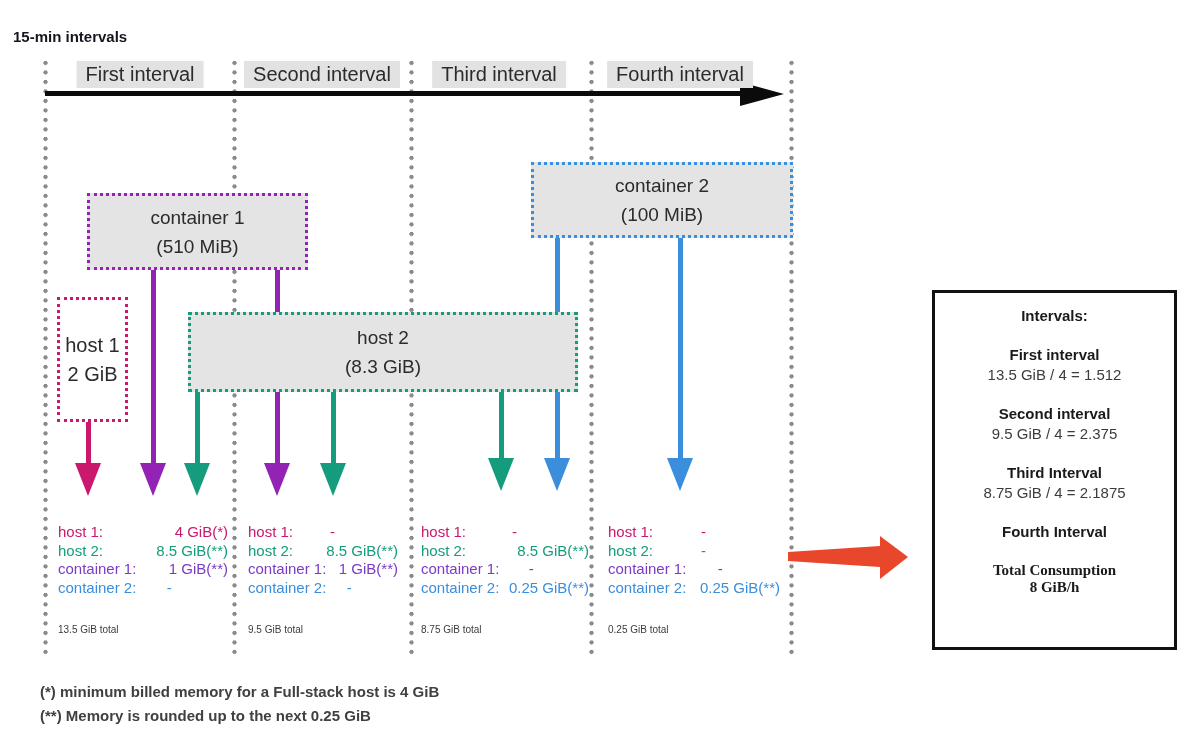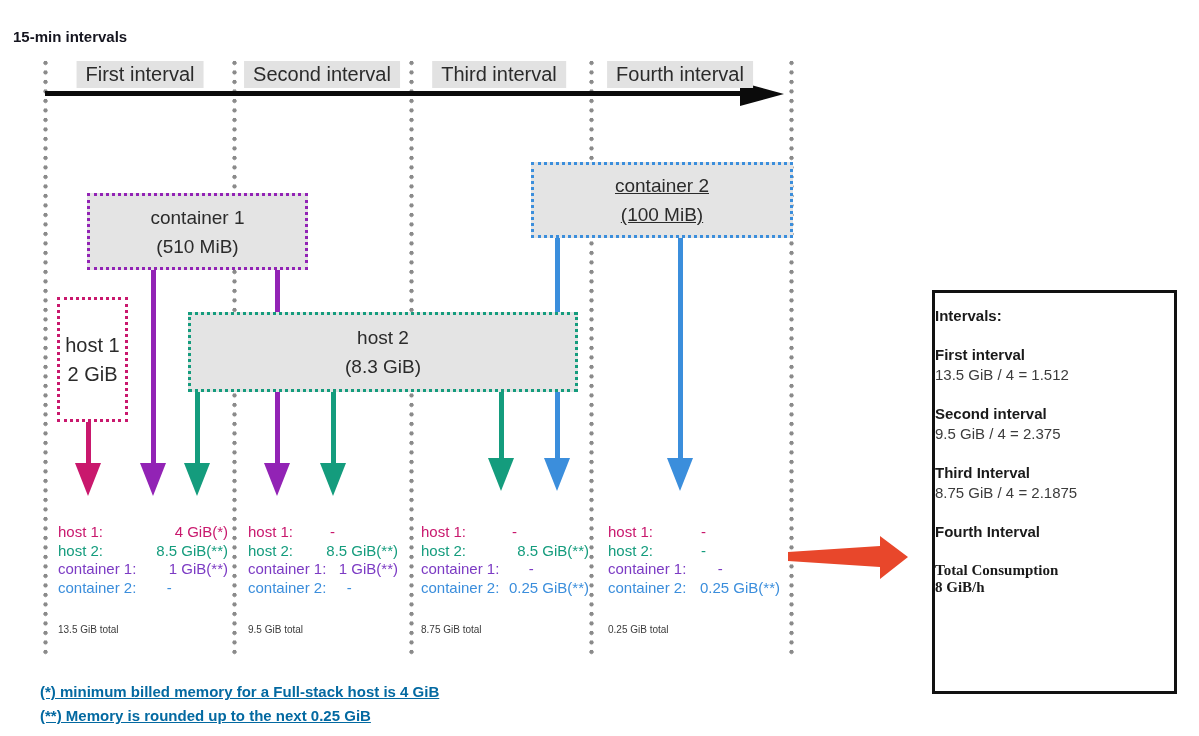--- a/index.html
+++ b/index.html
@@ -18,21 +18,21 @@
   .tl-head{position:absolute;left:740px;top:82px;width:0;height:0;
            border-top:12px solid transparent;border-bottom:12px solid transparent;border-left:44px solid #0b0b0b;}
 
   .ilabel{position:absolute;top:61px;transform:translateX(-50%);background:#e2e2e2;color:#2b2b2b;
           font-size:20px;padding:2px 9px;white-space:nowrap;}
 
   
   .box{position:absolute;box-sizing:border-box;display:flex;flex-direction:column;align-items:center;justify-content:center;
        font-size:19px;color:#2b2b2b;line-height:29px;text-align:center;background:#e4e4e4;}
   .box.c1{left:87px;top:193px;width:221px;height:77px;border:3px dotted #9223b5;}
-  .box.c2{left:531px;top:162px;width:262px;height:76px;border:3px dotted #3b8edc;text-decoration:underline;}
+  .box.c2{left:531px;top:162px;width:262px;height:76px;border:3px dotted #3b8edc;}
   .box.h1{left:57px;top:297px;width:71px;height:125px;border:3px dotted #c9186d;background:#fff;font-size:20px;}
   .box.h2{left:188px;top:312px;width:390px;height:80px;border:3px dotted #149c7d;}
 
   
   .cl{position:absolute;width:5px;}
   .ah{position:absolute;width:0;height:0;border-left:13px solid transparent;border-right:13px solid transparent;border-top:33px solid #000;}
   .pink{background:#c9186d;} .ah.pink{background:none;border-top-color:#c9186d;}
   .purp{background:#9223b5;} .ah.purp{background:none;border-top-color:#9223b5;}
   .teal{background:#149c7d;} .ah.teal{background:none;border-top-color:#149c7d;}
   .blue{background:#3b8edc;} .ah.blue{background:none;border-top-color:#3b8edc;}
@@ -40,29 +40,29 @@
   
   .bill{position:absolute;top:523px;font-size:15px;line-height:18.5px;}
   .brow{display:flex;white-space:nowrap;}
   .bl{flex:0 0 auto;}
   .bv{flex:1 1 auto;text-align:right;}
   .bv.dash{text-align:center;padding-right:26px;}
   .brow.r-h1{color:#c9186d;} .brow.r-h2{color:#149c7d;} .brow.r-c1{color:#7c3bc4;} .brow.r-c2{color:#3b8edc;}
   .btotal{position:absolute;top:624px;font-size:10px;color:#3c3c3c;white-space:nowrap;}
 
   
-  .panel{position:absolute;left:932px;top:290px;width:245px;height:404px;box-sizing:border-box;
-         border:3px solid #111;background:#fff;color:#1a1a1a;}
+  .panel{position:absolute;left:932px;top:290px;width:245px;height:360px;box-sizing:border-box;
+         border:3px solid #111;background:#fff;text-align:center;color:#1a1a1a;}
   .p-title{margin-top:14px;font-size:15px;font-weight:bold;}
   .p-entry{margin-top:22px;}
   .p-h{font-size:15px;font-weight:bold;}
   .p-c{font-size:15px;color:#3c3c3c;margin-top:3px;}
   .p-total{margin-top:22px;font-family:Liberation Serif, serif;}
 
-  .fn{position:absolute;left:40px;top:680px;font-size:15px;font-weight:bold;color:#0369a1;line-height:24px;text-decoration:underline;}
+  .fn{position:absolute;left:40px;top:680px;font-size:15px;font-weight:bold;color:#404040;line-height:24px;}
 
   .hl-arrow{position:absolute;left:788px;top:535px;}
 </style>
 </head>
 <body>
 
 <div class="canvas">
 
   <div class="title">15-min intervals</div>
 

